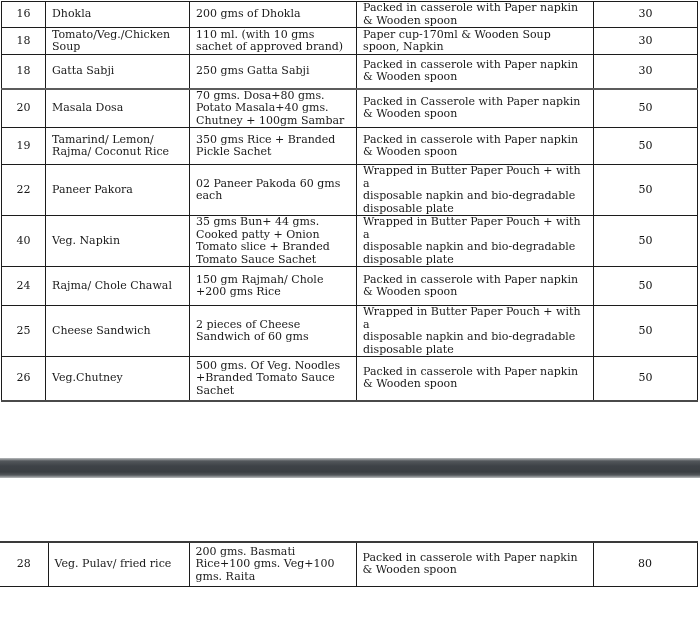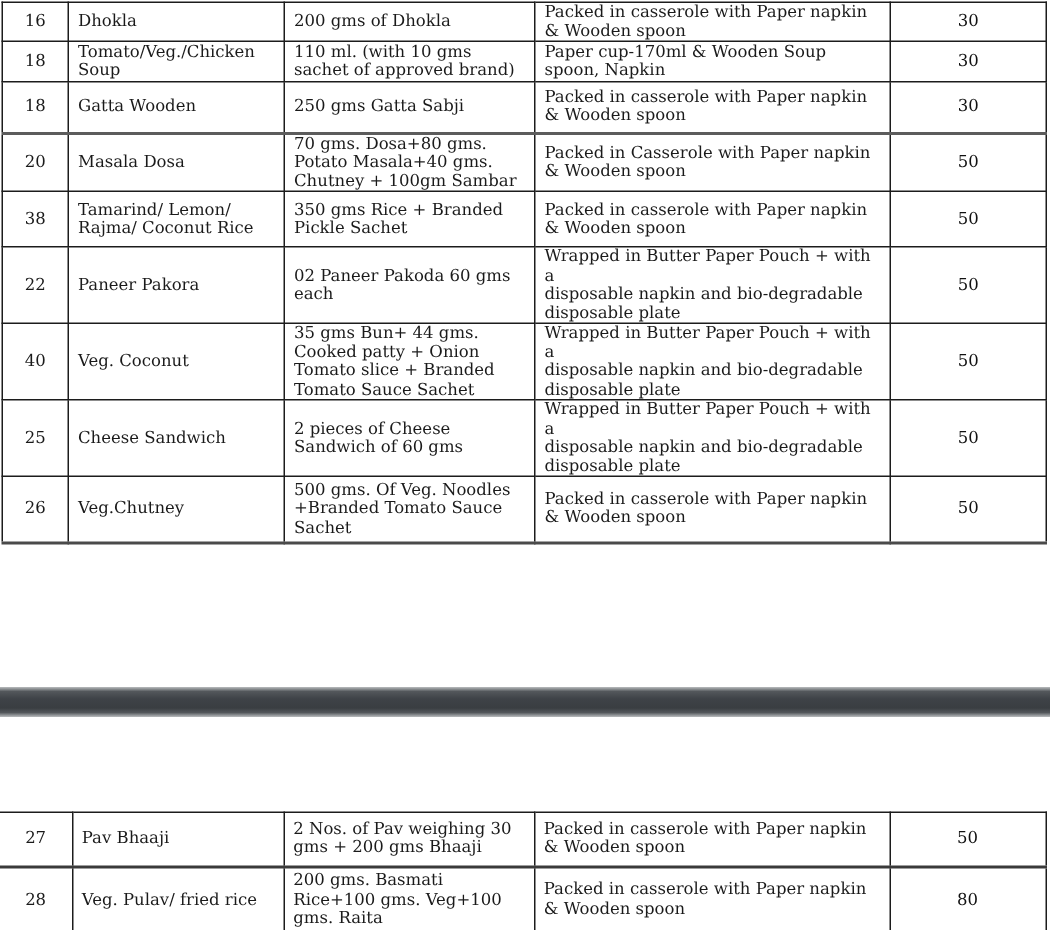--- a/index.html
+++ b/index.html
@@ -67,66 +67,75 @@
         <td class="c-item">Tomato/Veg./Chicken
 Soup</td>
         <td class="c-qty">110 ml. (with 10 gms
 sachet of approved brand)</td>
         <td class="c-pack">Paper cup-170ml &amp; Wooden Soup
 spoon, Napkin</td>
         <td class="c-price">30</td>
       </tr>
       <tr class="r3">
         <td class="c-no">18</td>
-        <td class="c-item">Gatta Wooden</td>
+        <td class="c-item">Gatta Sabji</td>
         <td class="c-qty">250 gms Gatta Sabji</td>
         <td class="c-pack">Packed in casserole with Paper napkin
 &amp; Wooden spoon</td>
         <td class="c-price">30</td>
       </tr>
       <tr class="r4 thick-top">
         <td class="c-no">20</td>
         <td class="c-item">Masala Dosa</td>
         <td class="c-qty">70 gms. Dosa+80 gms.
 Potato Masala+40 gms.
 Chutney + 100gm Sambar</td>
         <td class="c-pack">Packed in Casserole with Paper napkin
 &amp; Wooden spoon</td>
         <td class="c-price">50</td>
       </tr>
       <tr class="r5">
-        <td class="c-no">38</td>
+        <td class="c-no">19</td>
         <td class="c-item">Tamarind/ Lemon/
 Rajma/ Coconut Rice</td>
         <td class="c-qty">350 gms Rice + Branded
 Pickle Sachet</td>
         <td class="c-pack">Packed in casserole with Paper napkin
 &amp; Wooden spoon</td>
         <td class="c-price">50</td>
       </tr>
       <tr class="r6">
         <td class="c-no">22</td>
         <td class="c-item">Paneer Pakora</td>
         <td class="c-qty">02 Paneer Pakoda 60 gms
 each</td>
         <td class="c-pack">Wrapped in Butter Paper Pouch + with a
 disposable napkin and bio-degradable
 disposable plate</td>
         <td class="c-price">50</td>
       </tr>
       <tr class="r7">
         <td class="c-no">40</td>
-        <td class="c-item">Veg. Coconut</td>
+        <td class="c-item">Veg. Napkin</td>
         <td class="c-qty">35 gms Bun+ 44 gms.
 Cooked patty + Onion
 Tomato slice + Branded
 Tomato Sauce Sachet</td>
         <td class="c-pack">Wrapped in Butter Paper Pouch + with a
 disposable napkin and bio-degradable
 disposable plate</td>
+        <td class="c-price">50</td>
+      </tr>
+      <tr class="r8">
+        <td class="c-no">24</td>
+        <td class="c-item">Rajma/ Chole Chawal</td>
+        <td class="c-qty">150 gm Rajmah/ Chole
++200 gms Rice</td>
+        <td class="c-pack">Packed in casserole with Paper napkin
+&amp; Wooden spoon</td>
         <td class="c-price">50</td>
       </tr>
       <tr class="r9">
         <td class="c-no">25</td>
         <td class="c-item">Cheese Sandwich</td>
         <td class="c-qty">2 pieces of Cheese
 Sandwich of 60 gms</td>
         <td class="c-pack">Wrapped in Butter Paper Pouch + with a
 disposable napkin and bio-degradable
 disposable plate</td>
@@ -149,29 +158,20 @@
 
   <table class="menu part2">
     <colgroup>
       <col style="width:48px">
         <col style="width:141px">
         <col style="width:167px">
         <col style="width:237px">
         <col style="width:104px">
     </colgroup>
     <tbody>
-      <tr class="s0">
-        <td class="c-no">27</td>
-        <td class="c-item">Pav Bhaaji</td>
-        <td class="c-qty">2 Nos. of Pav weighing 30
-gms + 200 gms Bhaaji</td>
-        <td class="c-pack">Packed in casserole with Paper napkin
-&amp; Wooden spoon</td>
-        <td class="c-price">50</td>
-      </tr>
       <tr class="s1 dark-top">
         <td class="c-no">28</td>
         <td class="c-item">Veg. Pulav/ fried rice</td>
         <td class="c-qty">200 gms. Basmati
 Rice+100 gms. Veg+100
 gms. Raita</td>
         <td class="c-pack">Packed in casserole with Paper napkin
 &amp; Wooden spoon</td>
         <td class="c-price">80</td>
       </tr>

